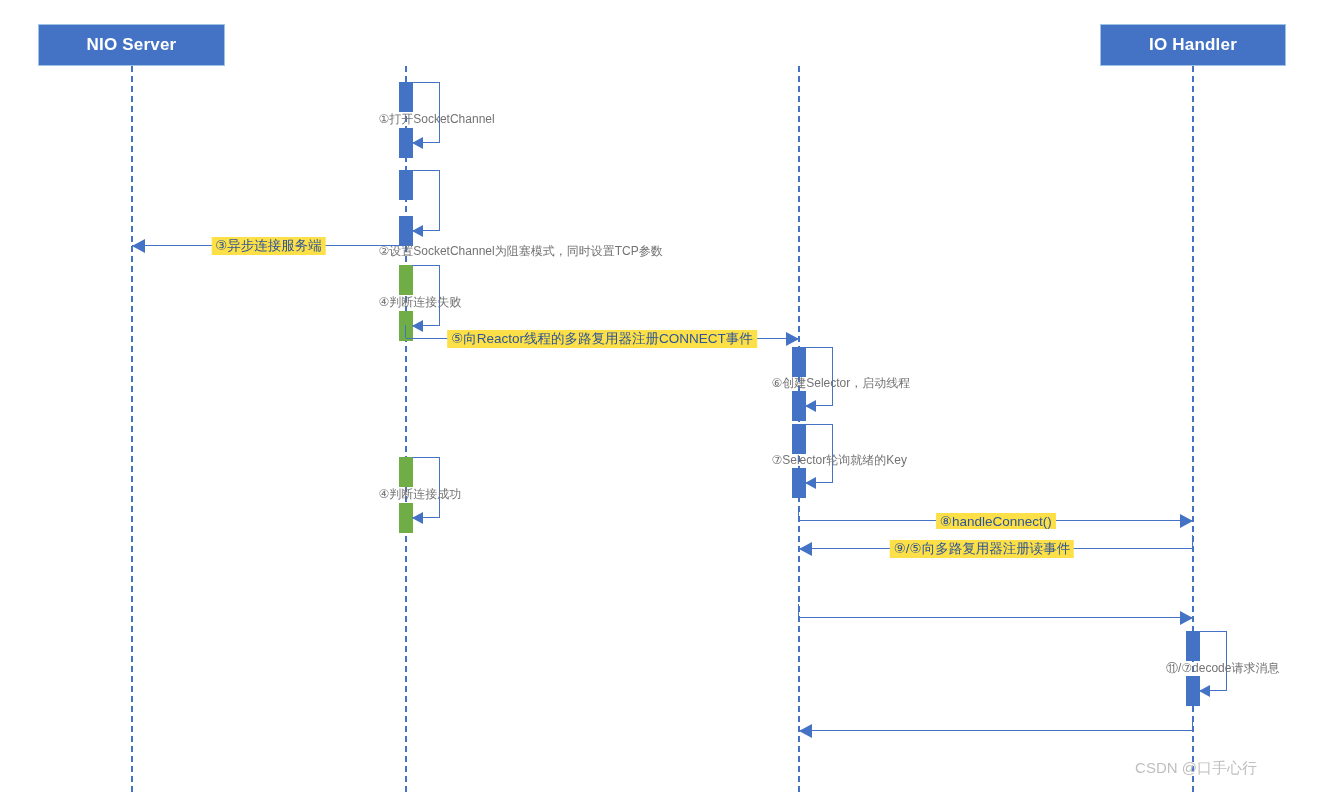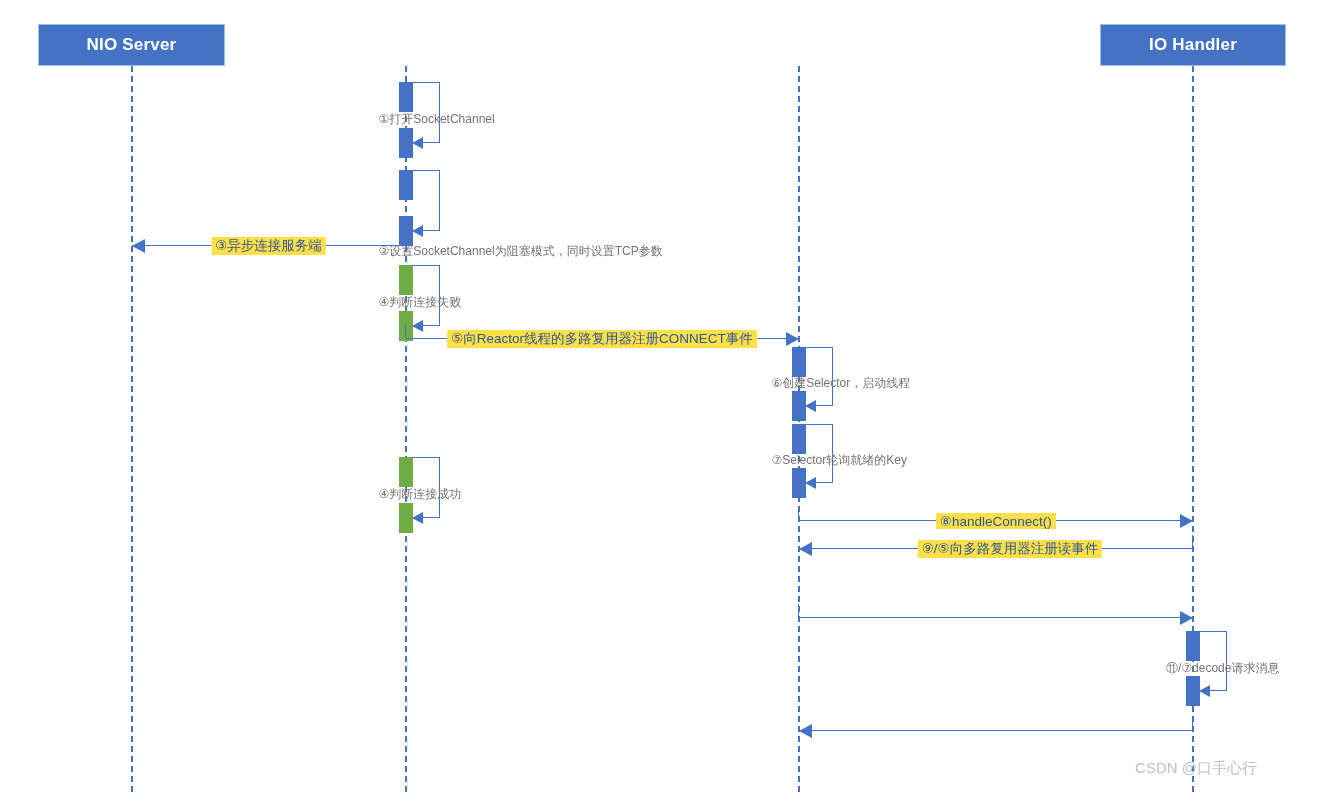--- a/index.html
+++ b/index.html
@@ -177,21 +177,21 @@
     <div class="msg-tail" style="left: 404.5px; top: 325px; height: 13px;"></div>
     <div class="msg-head-right" style="left: 785.5px; top: 332px;"></div>
     <div class="msg-label" style="left: 602px; top: 339px;">⑤向Reactor线程的多路复用器注册CONNECT事件</div>
     <div class="msg-line" style="left: 798.5px; top: 520px; width: 394.5px;"></div>
     <div class="msg-tail" style="left: 797.5px; top: 507px; height: 13px;"></div>
     <div class="msg-head-right" style="left: 1180px; top: 514px;"></div>
     <div class="msg-label" style="left: 995.75px; top: 521px;">⑧handleConnect()</div>
     <div class="msg-line" style="left: 798.5px; top: 548px; width: 394.5px;"></div>
     <div class="msg-tail" style="left: 1192px; top: 535px; height: 13px;"></div>
     <div class="msg-head-left" style="left: 798.5px; top: 542px;"></div>
-    <div class="msg-label" style="left: 1010px; top: 549px;">⑨/⑤向多路复用器注册读事件</div>
+    <div class="msg-label" style="left: 982px; top: 549px;">⑨/⑤向多路复用器注册读事件</div>
     <div class="msg-line" style="left: 798.5px; top: 617px; width: 394.5px;"></div>
     <div class="msg-tail" style="left: 797.5px; top: 604px; height: 13px;"></div>
     <div class="msg-head-right" style="left: 1180px; top: 611px;"></div>
     <div class="msg-line" style="left: 798.5px; top: 730px; width: 394.5px;"></div>
     <div class="msg-tail" style="left: 1192px; top: 717px; height: 13px;"></div>
     <div class="msg-head-left" style="left: 798.5px; top: 724px;"></div>
     <div class="watermark" style="left: 1196px; top: 768px; transform: translate(-50%, -50%);">CSDN @口手心行</div>
   </div>
 
 </body></html>

